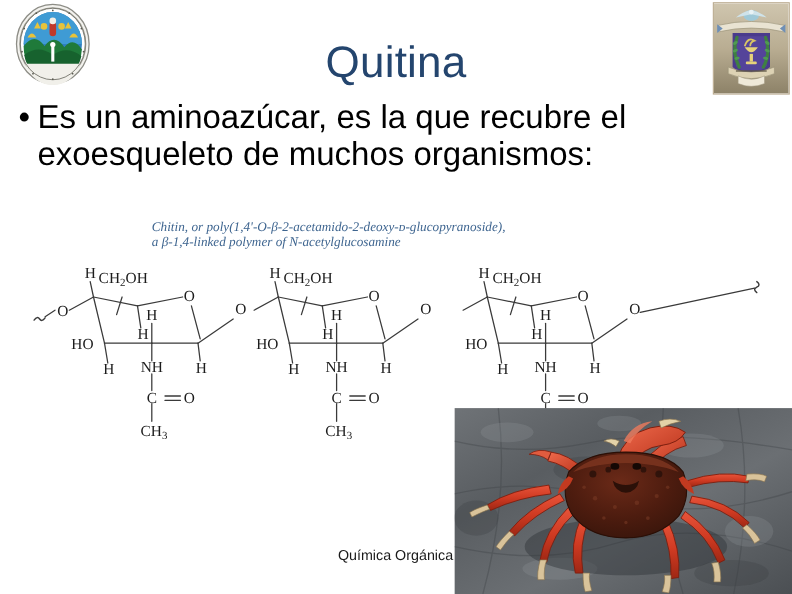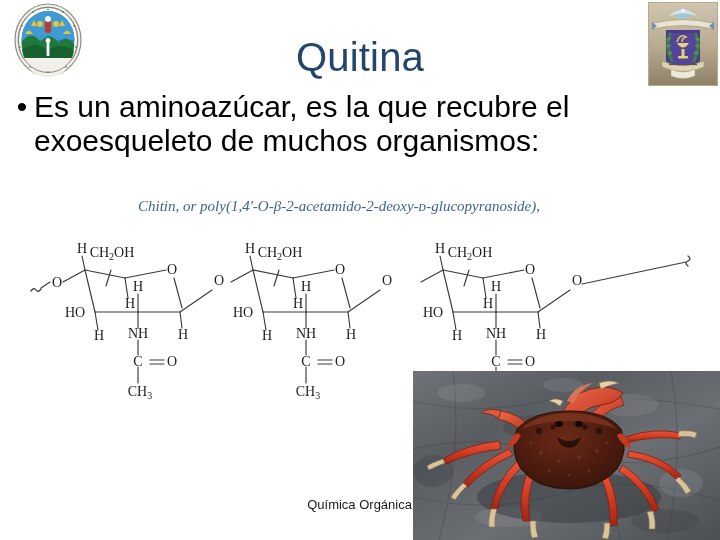--- a/index.html
+++ b/index.html
@@ -43,21 +43,21 @@
   }
   .bullet-text{
     font-size:30px;line-height:34px;color:#000;
   }
 
   
   .chem-caption{
     position:absolute;left:138px;top:199px;width:420px;
     font-family:"Liberation Serif", serif;
     font-style:italic;
-    font-size:15px;line-height:14px;
+    font-size:12px;line-height:14px;
     color:#3d648f;
   }
 
   
   .chem-wrap{position:absolute;left:0;top:240px;width:720px;height:180px;}
   .chem-wrap svg{display:block;}
 
   
   .crab{
     position:absolute;left:413px;top:371px;width:307px;height:169px;
@@ -169,20 +169,21 @@
 
   <div class="title">Quitina</div>
 
   <div class="bullet-row">
     <div class="bullet-dot">•</div>
     <div class="bullet-text">Es un aminoazúcar, es la que recubre el exoesqueleto de muchos organismos:</div>
   </div>
 
   <div class="chem-caption">
     <div>Chitin, or poly(1,4'-O-β-2-acetamido-2-deoxy-ᴅ-glucopyranoside),</div>
+    <div>a β-1,4-linked polymer of N-acetylglucosamine</div>
   </div>
 
   <div class="chem-wrap">
     <svg viewBox="0 0 720 180" width="720" height="180">
       <g stroke="#3a3a3a" stroke-width="1.15" fill="none" stroke-linecap="round">
 
         <path d="M31 51 q3 -4 5 -1 q2 3 5 -1" stroke-width="1.3"></path>
         <line x1="41" y1="48" x2="50" y2="42"></line>
 
         <line x1="63" y1="42" x2="85" y2="30"></line>

